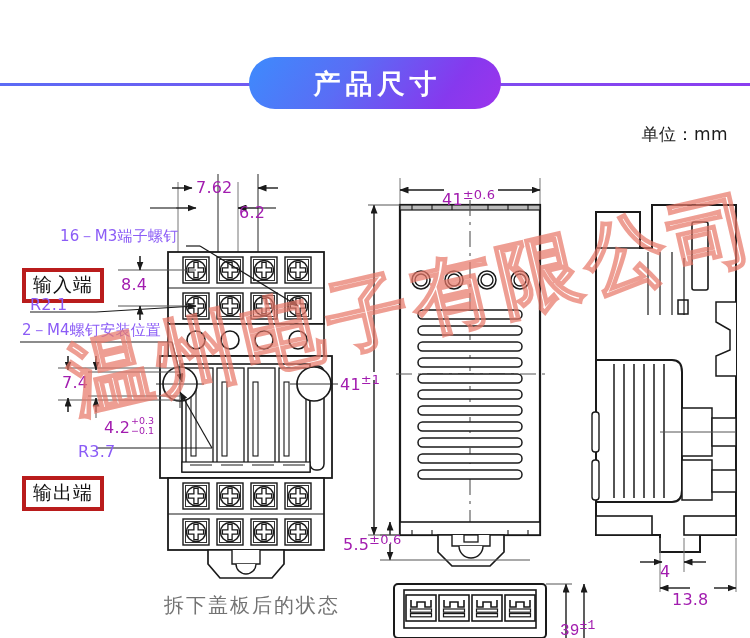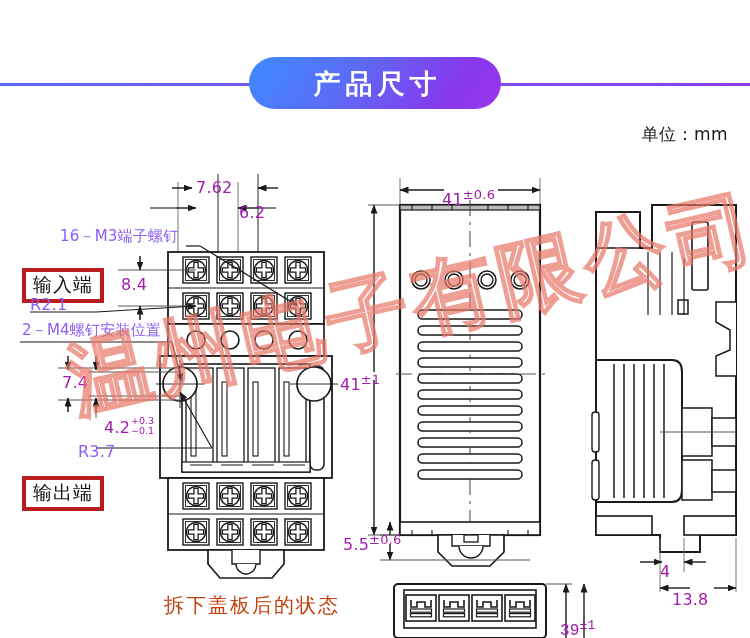--- a/index.html
+++ b/index.html
@@ -126,21 +126,21 @@
   #dim-67  { left: 340px; top: 372px; }
   #dim-55  { left: 343px; top: 532px; }
   #dim-4   { left: 660px; top: 562px; }
   #dim-138 { left: 672px; top: 590px; }
   #dim-39  { left: 560px; top: 618px; font-family: Liberation Mono, monospace; }
 
   #caption-bottom {
     position: absolute;
     left: 164px; top: 592px;
     font-size: 20px;
-    color: #c2410c;
+    color: #737373;
     letter-spacing: 2px;
     white-space: nowrap;
   }
 
   
   #watermark {
     position: absolute;
     left: 0; top: 0;
     width: 750px; height: 638px;
     pointer-events: none;

